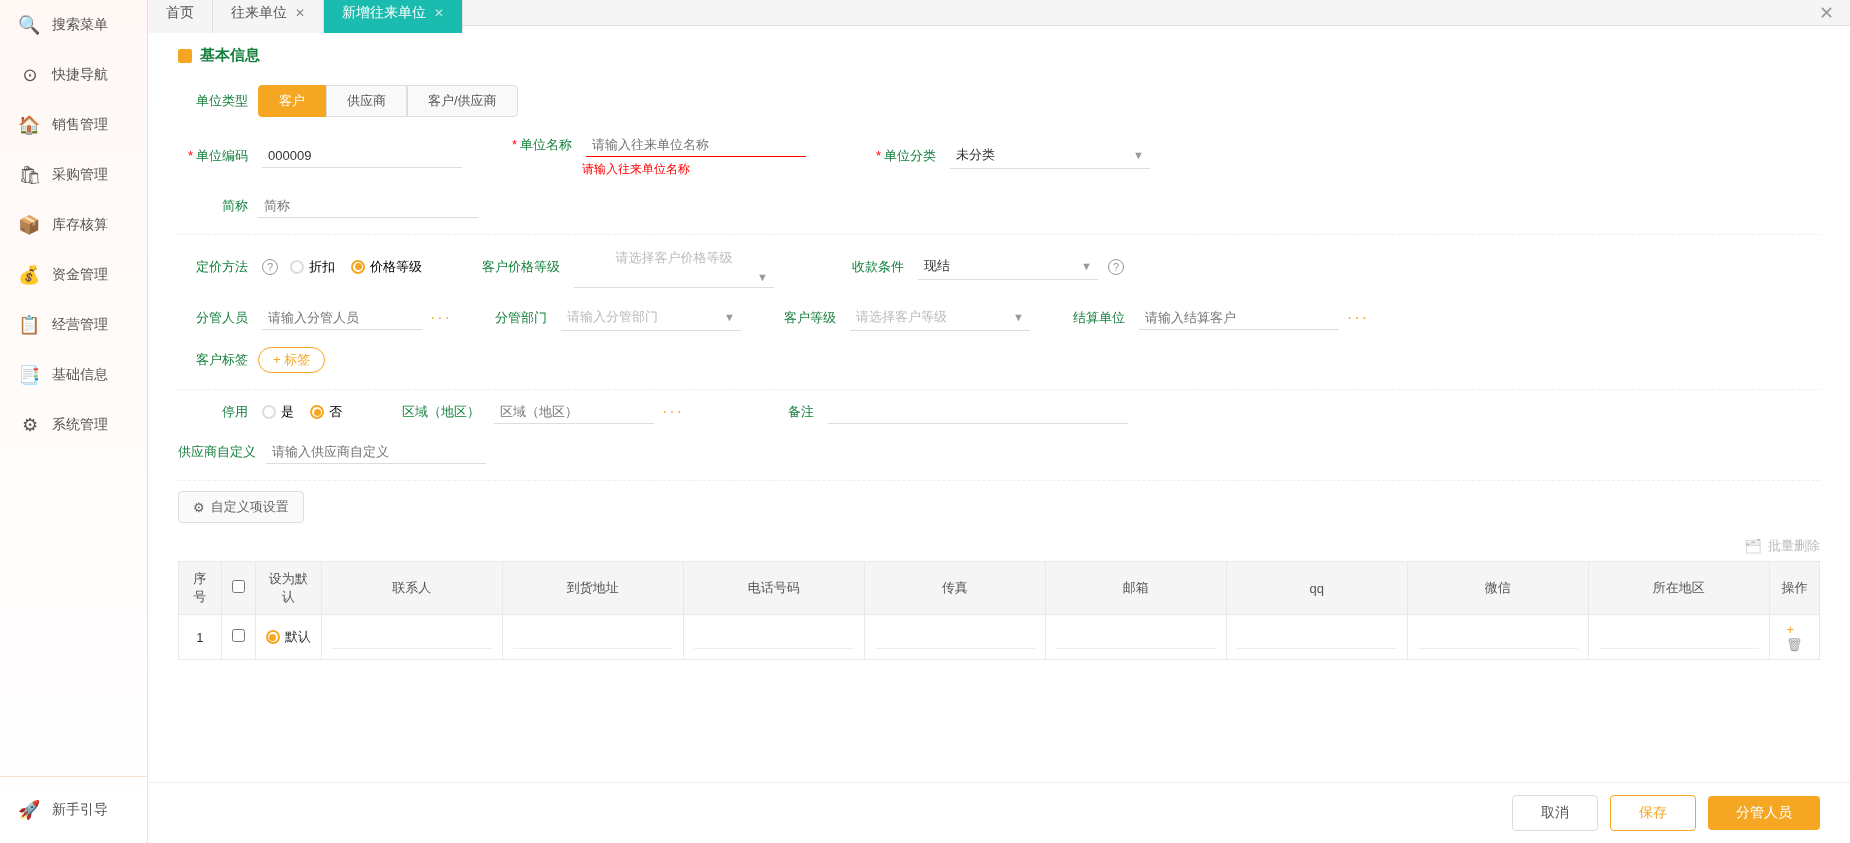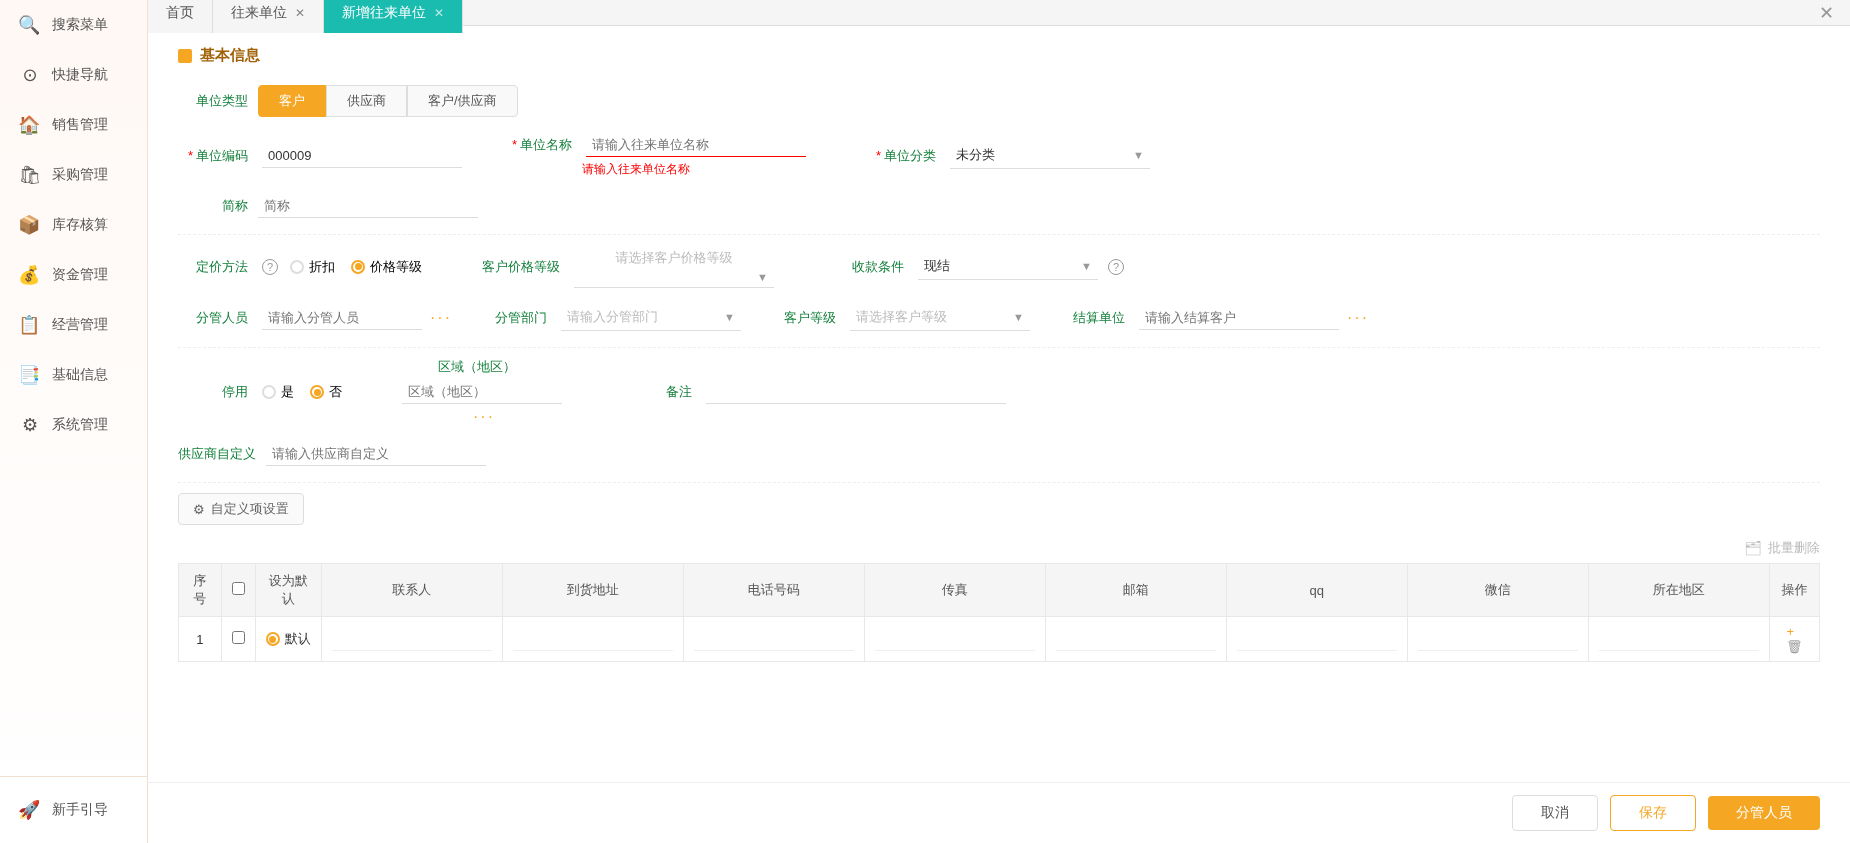--- a/index.html
+++ b/index.html
@@ -84,21 +84,21 @@
       background: #fff;
     }
 
     
     .section-header {
       display: flex;
       align-items: center;
       gap: 8px;
       font-size: 15px;
       font-weight: bold;
-      color: #a16207;
+      color: #15803d;
       margin-bottom: 20px;
     }
     .section-icon {
       width: 16px;
       height: 16px;
       background: #f5a623;
       border-radius: 2px;
       display: inline-block;
     }
     .form-row {
@@ -479,38 +479,42 @@
           <span class="arrow">▼</span>
         </div>
       </div>
       <div class="field-item" style="margin-left:20px;">
         <span class="form-label">结算单位</span>
         <input class="form-control" style="width: 200px;" placeholder="请输入结算客户">
         <span class="more-icon" style="margin-left:4px;">···</span>
       </div>
     </div>
 
+    <div class="form-row">
+      <span class="form-label">客户标签</span>
+      <button class="tag-btn">+ 标签</button>
+    </div>
 
     <hr class="form-divider">
 
     <div class="form-row" style="gap:30px;">
       <div class="field-item">
         <span class="form-label">停用</span>
         <div class="radio-group">
           <div class="radio-item">
             <div class="radio-circle"></div>
             <span>是</span>
           </div>
           <div class="radio-item">
             <div class="radio-circle checked"></div>
             <span>否</span>
           </div>
         </div>
       </div>
-      <div class="field-item" style="margin-left:30px;flex-direction:column;">
+      <div class="field-item" style="margin-left:30px;">
         <span class="form-label">区域（地区）</span>
         <input class="form-control" style="width: 160px;" placeholder="区域（地区）">
         <span class="more-icon" style="margin-left:4px;">···</span>
       </div>
       <div class="field-item" style="margin-left:30px;">
         <span class="form-label">备注</span>
         <input class="form-control" style="width: 300px;">
       </div>
     </div>
 

